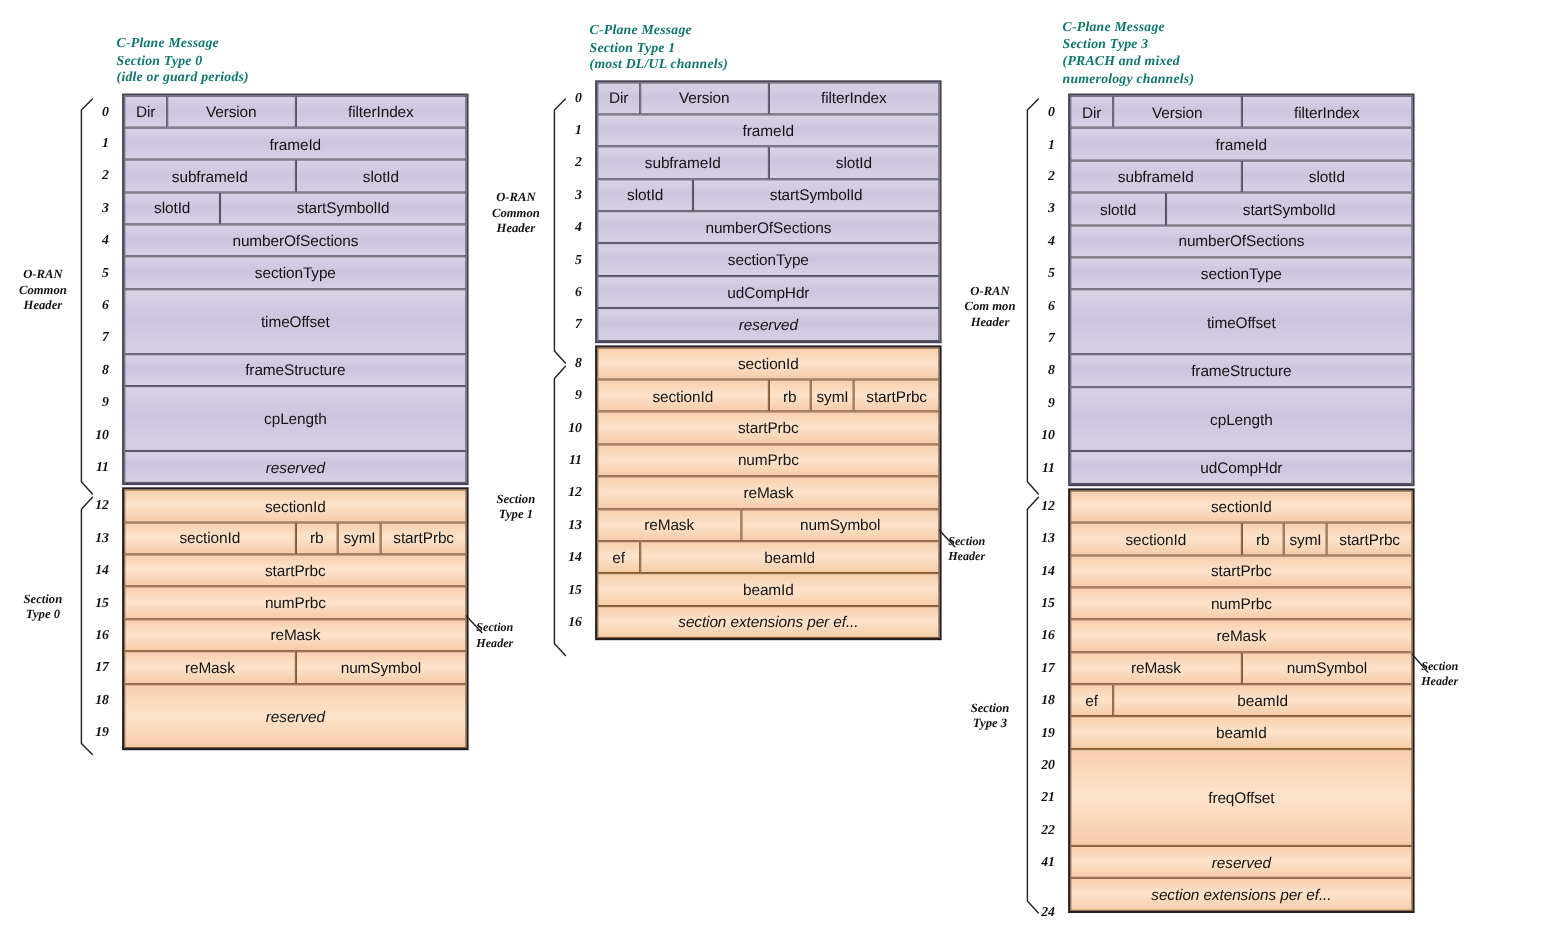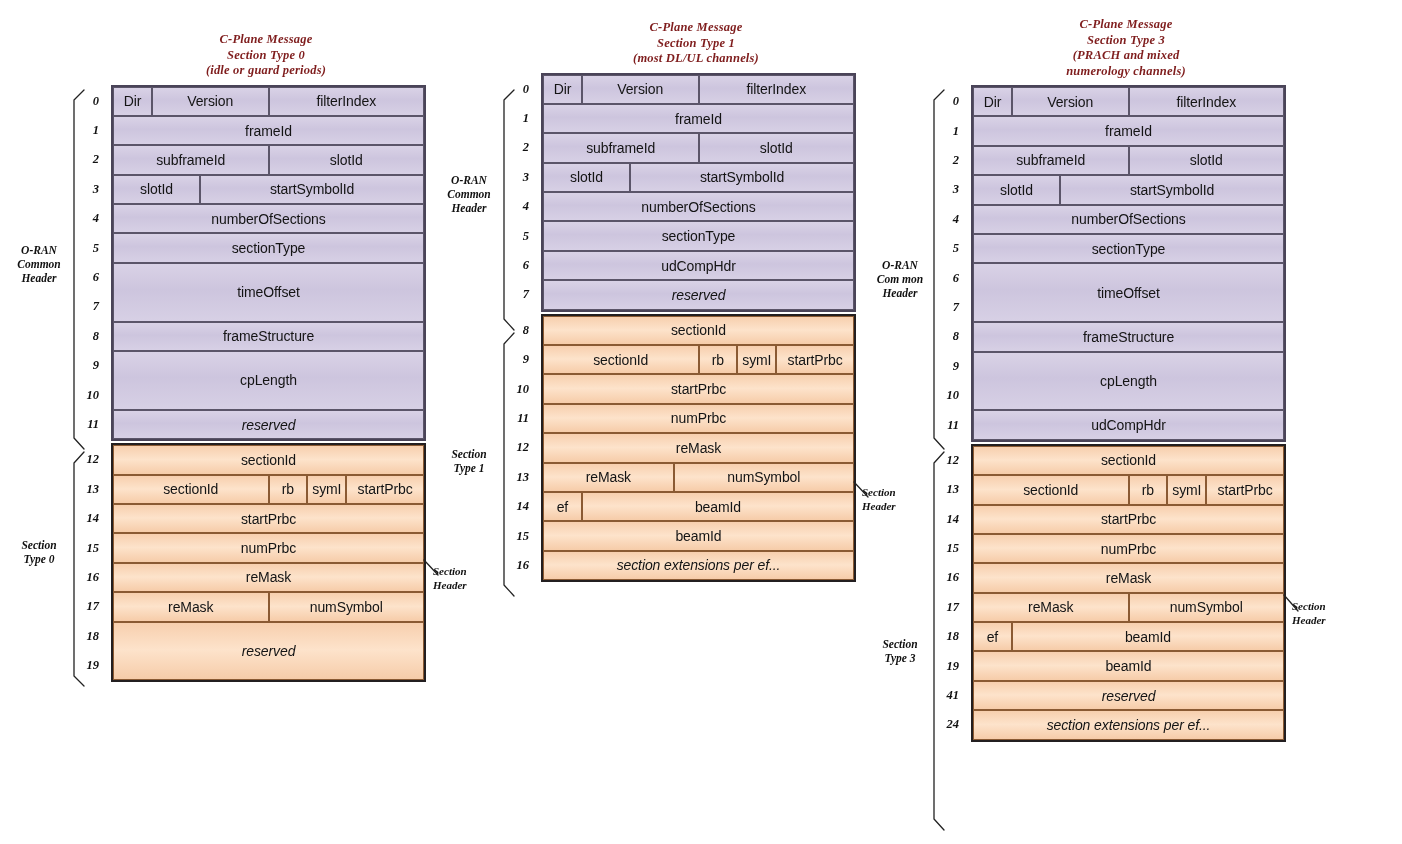--- a/index.html
+++ b/index.html
@@ -26,22 +26,22 @@
   .column {
     position: absolute;
     top: 0;
   }
   .col-title {
     font-family: "Liberation Serif", serif;
     font-style: italic;
     font-weight: bold;
     font-size: 12.5px;
     line-height: 15.5px;
-    text-align: center;
-    color: #7f1d1d;
+    text-align: left;
+    color: #0f766e;
     letter-spacing: .2px;
     white-space: pre-line;
   }
 
   
   .msg {
     position: relative;
     margin-top: 6px;
   }
   .row {
@@ -610,30 +610,40 @@
             </div>
           </div>
           <div class="row orange" style="height: 29.4px;">
             <div style="position: absolute; left: -33px; top: 0px; height: 100%; display: flex; flex-direction: column;">
               <div class="idx" style="height: 29.4px;">19</div>
             </div>
             <div class="cells">
               <div class="cell orange" style="width: 100%;">beamId</div>
             </div>
           </div>
+          <div class="row orange" style="height: 88.2px;">
+            <div style="position: absolute; left: -33px; top: 0px; height: 100%; display: flex; flex-direction: column;">
+              <div class="idx" style="height: 29.4px;">20</div>
+              <div class="idx" style="height: 29.4px;">21</div>
+              <div class="idx" style="height: 29.4px;">22</div>
+            </div>
+            <div class="cells">
+              <div class="cell orange" style="width: 100%;">freqOffset</div>
+            </div>
+          </div>
           <div class="row orange" style="height: 29.4px;">
             <div style="position: absolute; left: -33px; top: 0px; height: 100%; display: flex; flex-direction: column;">
               <div class="idx" style="height: 29.4px;">41</div>
             </div>
             <div class="cells">
               <div class="cell orange italic" style="width: 100%;">reserved</div>
             </div>
           </div>
           <div class="row orange" style="height: 29.4px;">
-            <div style="position: absolute; left: -33px; top: 0px; height: 100%; display: flex; flex-direction: column; justify-content: flex-end;">
+            <div style="position: absolute; left: -33px; top: 16px; height: 100%; display: flex; flex-direction: column; justify-content: flex-end;">
               <div class="idx" style="height: 29.4px;">24</div>
             </div>
             <div class="cells">
               <div class="cell orange italic" style="width: 100%;">section extensions per ef...</div>
             </div>
           </div>
         </div>
       </div>
   </div>
 

